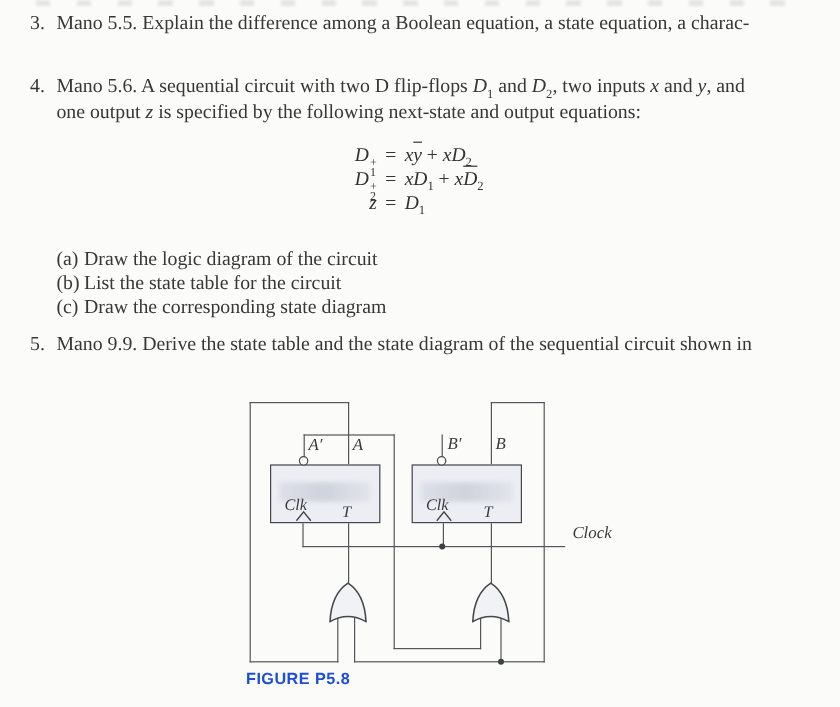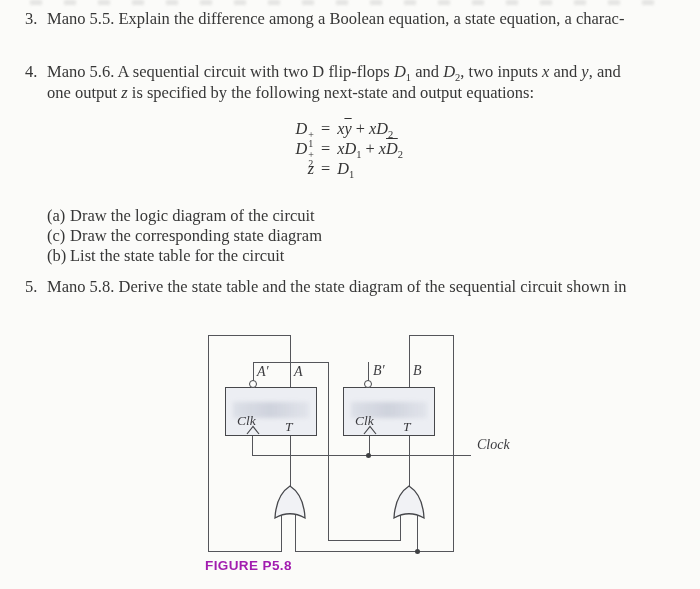--- a/index.html
+++ b/index.html
@@ -82,27 +82,27 @@
     </div>
     <div class="eqrow">
       <span class="lhs"><span class="it">z</span></span>
         <span class="sign">=</span>
         <span class="rhs"><span class="it">D</span><sub>1</sub></span>
     </div>
   </div>
 
   <div class="sublist" style="top:206px">
     <div><span class="lbl">(a)</span><span>Draw the logic diagram of the circuit</span></div>
+    <div><span class="lbl">(b)</span><span>List the state table for the circuit</span></div>
     <div><span class="lbl">(c)</span><span>Draw the corresponding state diagram</span></div>
-    <div><span class="lbl">(b)</span><span>List the state table for the circuit</span></div>
   </div>
 
   <div class="prob" style="top:276px">
     <span class="num">5.</span>
-    <div>Mano 5.8. Derive the state table and the state diagram of the sequential circuit shown in</div>
+    <div>Mano 9.9. Derive the state table and the state diagram of the sequential circuit shown in</div>
   </div>
 
   <div class="fig">
 
     <div class="hw" style="left:208px;top:10px;width:83px"></div>
     <div class="hw" style="left:253px;top:37px;width:76px"></div>
     <div class="hw" style="left:409px;top:10px;width:45px"></div>
     <div class="hw" style="left:252px;top:130px;width:219px"></div>
     <div class="hw" style="left:328px;top:215px;width:73px"></div>
     <div class="hw" style="left:208px;top:226px;width:74px"></div>
@@ -152,15 +152,15 @@
 
     <div class="dot" style="left:366px;top:128px"></div>
     <div class="dot" style="left:415px;top:224px"></div>
 
     <span class="figlabel" style="left:257px;top:40px">A′</span>
     <span class="figlabel" style="left:294px;top:40px">A</span>
     <span class="figlabel" style="left:373px;top:39px">B′</span>
     <span class="figlabel" style="left:413px;top:39px">B</span>
     <span class="figlabel" style="left:477px;top:113px">Clock</span>
 
-    <div class="caption" style="color: #a21caf;">FIGURE P5.8</div>
+    <div class="caption" style="color: #1d4ed8;">FIGURE P5.8</div>
   </div>
 </div>
 
 </body></html>

